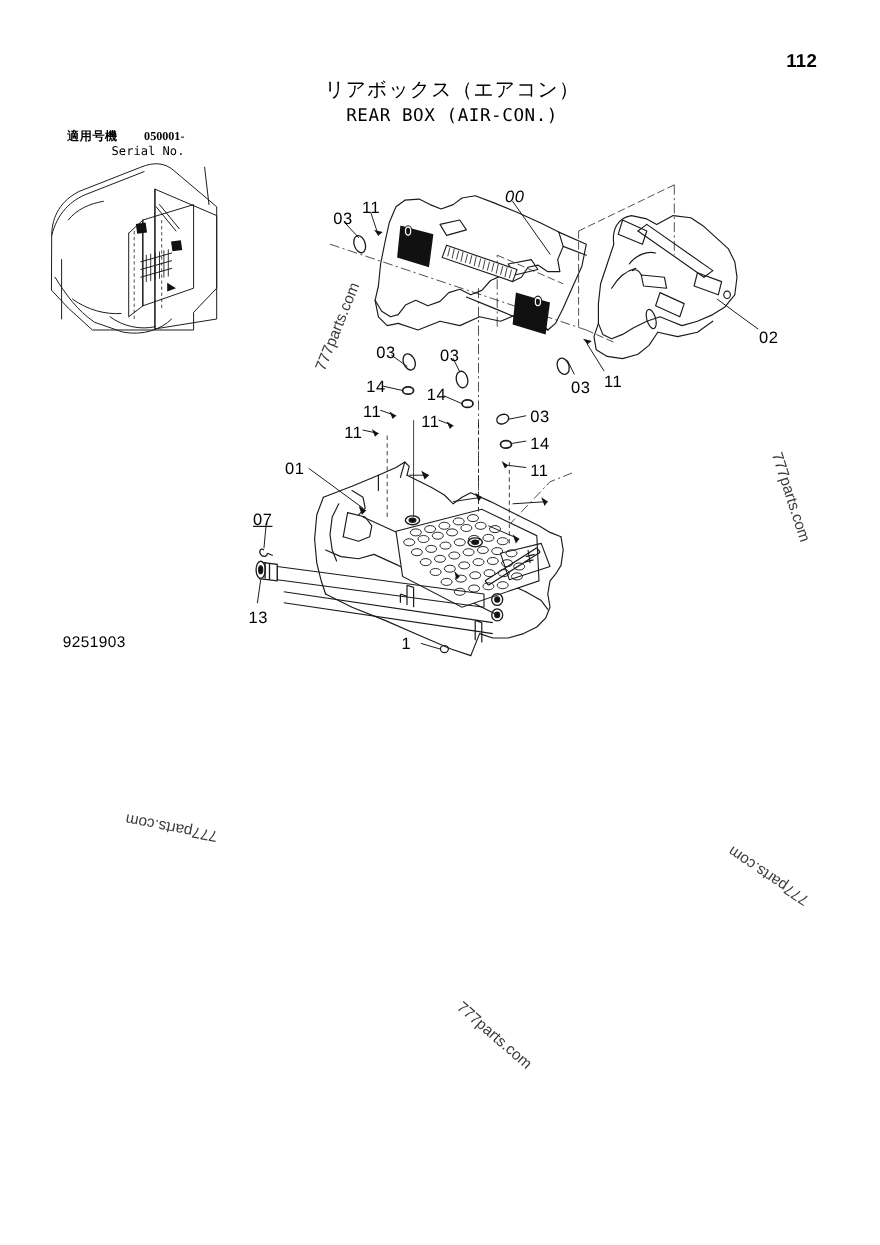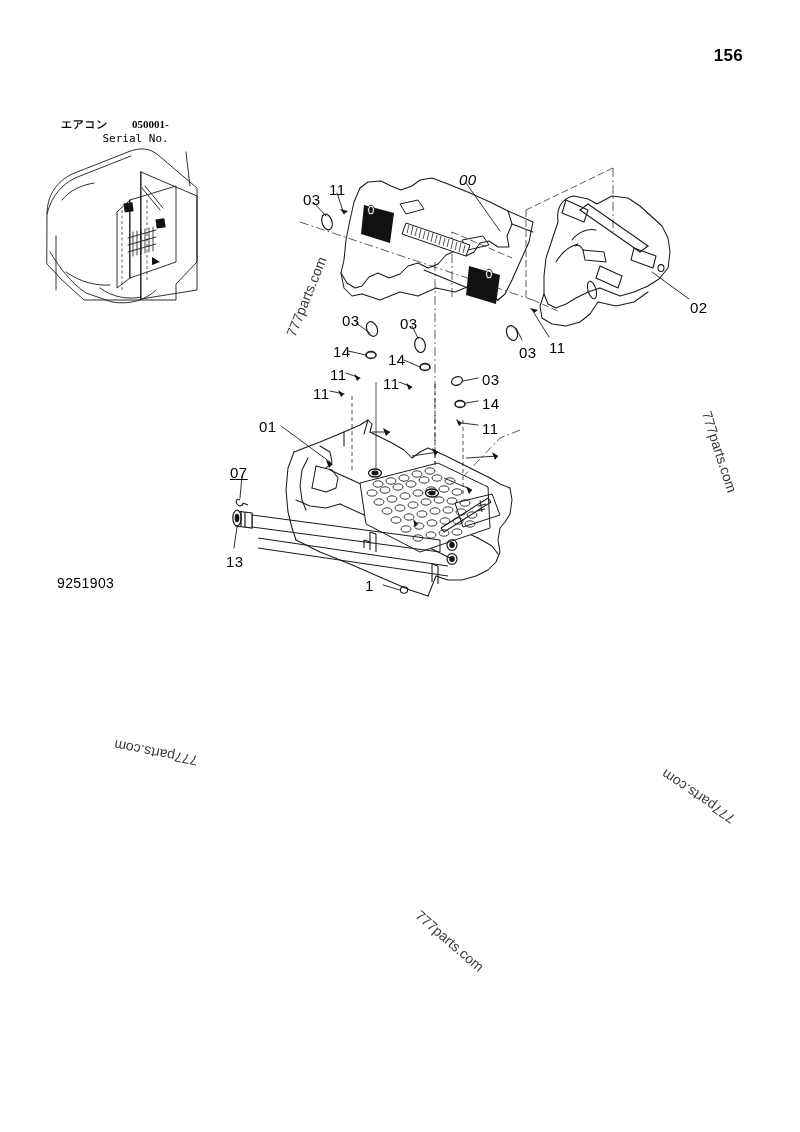--- a/index.html
+++ b/index.html
@@ -126,28 +126,30 @@
     white-space: nowrap;
     transform-origin: 0 0;
     opacity: 0.92;
   }
 </style>
 </head>
 <body>
 
 <div class="page">
 
-  <div id="page-number">156</div>
+  <div id="page-number">112</div>
 
   <div id="title-block">
+    <div id="title-jp">リアボックス（エアコン）</div>
+    <div id="title-en">REAR BOX (AIR-CON.)</div>
   </div>
 
   <div id="serial-block">
     <div id="serial-row-jp">
-      <span>エアコン</span><span class="serial-value">050001-</span>
+      <span>適用号機</span><span class="serial-value">050001-</span>
     </div>
     <div id="serial-row-en">Serial No.</div>
   </div>
 
   <svg class="svg-layer" viewBox="0 0 800 1132" width="800" height="1132" aria-hidden="true">
     <g fill="none" stroke="#1a1a1a" stroke-width="0.9" stroke-linejoin="round" stroke-linecap="round">
 
       <path d="M47,214 C47,196 56,182 72,174 L128,152 C140,147 150,148 158,155
                L197,188 L197,262 L176,284 L176,300 L84,300 L62,280 L47,264 Z"></path>
 

